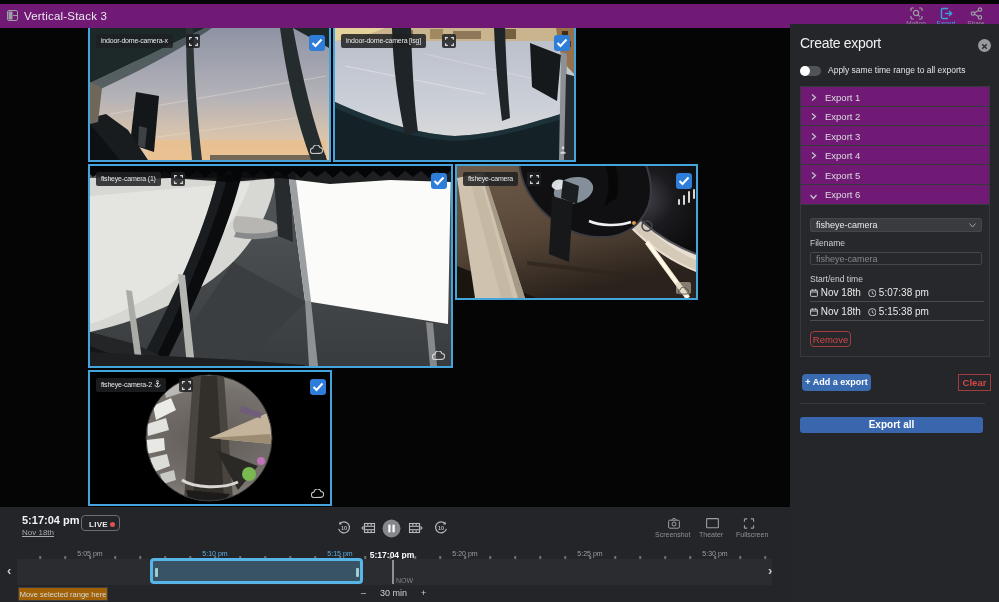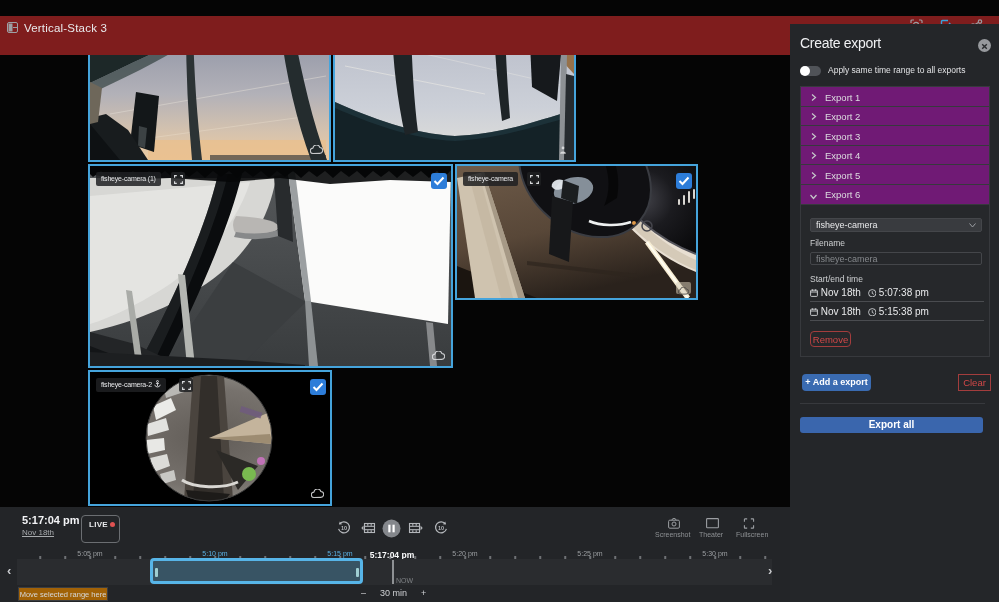--- a/index.html
+++ b/index.html
@@ -1,21 +1,21 @@
 <!DOCTYPE html>
 <html><head>
 <meta charset="utf-8">
 <style>
 * { margin:0; padding:0; box-sizing:border-box; }
 html,body { width:999px; height:602px; background:#0a0a0a; overflow:hidden;
   font-family:"Liberation Sans", sans-serif; }
 #stage { position:relative; width:999px; height:602px; background:#050505; }
 
 
-#topbar { position:absolute; left:0; top:16px; width:999px; height:39px; background:#7f1d1d; }
+#topbar { position:absolute; left:0; top:4px; width:999px; height:24px; background:#701a75; }
 #title { position:absolute; left:24px; top:6px; font-size:11.5px; color:#e9eaec; letter-spacing:.2px; }
 #titleicon { position:absolute; left:7px; top:6px; width:11px; height:11px; }
 .tbtn { position:absolute; top:1px; width:44px; text-align:center; }
 .tbtn .lbl { font-size:6.5px; color:#8f9296; margin-top:0px; }
 .tbtn svg { display:block; margin:2px auto 0; }
 
 
 .tile { position:absolute; border:2px solid #45a4dc; background:#111; overflow:hidden; }
 .tile svg.cam { position:absolute; left:0; top:0; }
 .chip { position:absolute; top:6px; left:6px; height:14px; background:rgba(30,32,34,.85); border-radius:2px;
@@ -44,30 +44,30 @@
 .flabel { position:absolute; left:9px; font-size:8.5px; color:#cfd1d3; }
 #finput { position:absolute; left:9px; top:47px; width:172px; height:13px; border:1px solid #44464a; border-radius:2px;
   color:#85888c; font-size:9px; line-height:13px; padding-left:5px; }
 .trow { position:absolute; left:9px; width:174px; font-size:10px; color:#e8e9eb; border-bottom:1px solid #4a4c50; height:15px; }
 .trow svg { vertical-align:-1.5px; }
 #removebtn { position:absolute; left:9px; top:126px; width:41px; height:16px; border:1px solid #a33d3d; border-radius:4px;
   color:#d24848; font-size:9.5px; text-align:center; line-height:15px; }
 #addcam { position:absolute; left:12px; top:350px; width:69px; height:17px; background:#3a6bb1; border-radius:4px;
   color:#fff; font-size:9px; font-weight:bold; text-align:center; line-height:17px; }
 #clearbtn { position:absolute; left:168px; top:350px; width:33px; height:17px; border:1px solid #a33d3d; border-radius:0;
-  color:#d24848; font-size:9.5px; font-weight:normal; text-align:center; line-height:15px; }
+  color:#d24848; font-size:9.5px; font-weight:bold; text-align:center; line-height:15px; }
 #pdivider { position:absolute; left:10px; top:379px; width:185px; height:1px; background:#37393d; }
 #exportall { position:absolute; left:10px; top:393px; width:183px; height:16px; background:#3a66ad; border-radius:3px;
   color:#fff; font-size:10px; font-weight:bold; text-align:center; line-height:16px; }
 
 
 #bottombar { position:absolute; left:0; top:507px; width:790px; height:95px; background:#232528; }
 #curtime { position:absolute; left:22px; top:7px; font-size:11px; font-weight:bold; color:#f2f3f5; }
 #curdate { position:absolute; left:22px; top:21px; font-size:8px; color:#a7aaad; text-decoration:underline; }
-#livebtn { position:absolute; left:81px; top:8px; width:39px; height:28px; border:1px solid #6b6e72; border-radius:4px; }
+#livebtn { position:absolute; left:81px; top:8px; width:39px; height:16px; border:1px solid #6b6e72; border-radius:4px; }
 #livebtn span { position:absolute; left:7px; top:3.5px; font-size:8px; font-weight:bold; color:#e9eaec; letter-spacing:.3px; }
 #livebtn .dot { position:absolute; right:4px; top:5.5px; width:5px; height:5px; background:#e05252; border-radius:50%; }
 .pc { position:absolute; top:14px; }
 #rviews { position:absolute; top:0; }
 #rviews .ic { position:absolute; top:11px; }
 #rviews .rl { position:absolute; top:24px; font-size:7px; color:#8e9194; }
 #ruler { position:absolute; left:0; top:41px; width:790px; height:20px; }
 .tlab { position:absolute; top:2px; font-size:7px; color:#9b9ea1; transform:translateX(-50%); white-space:nowrap; }
 .tlab.blue { color:#5ab0e2; }
 .tlab.cur { font-size:8.5px; font-weight:bold; color:#fafbfc; }

